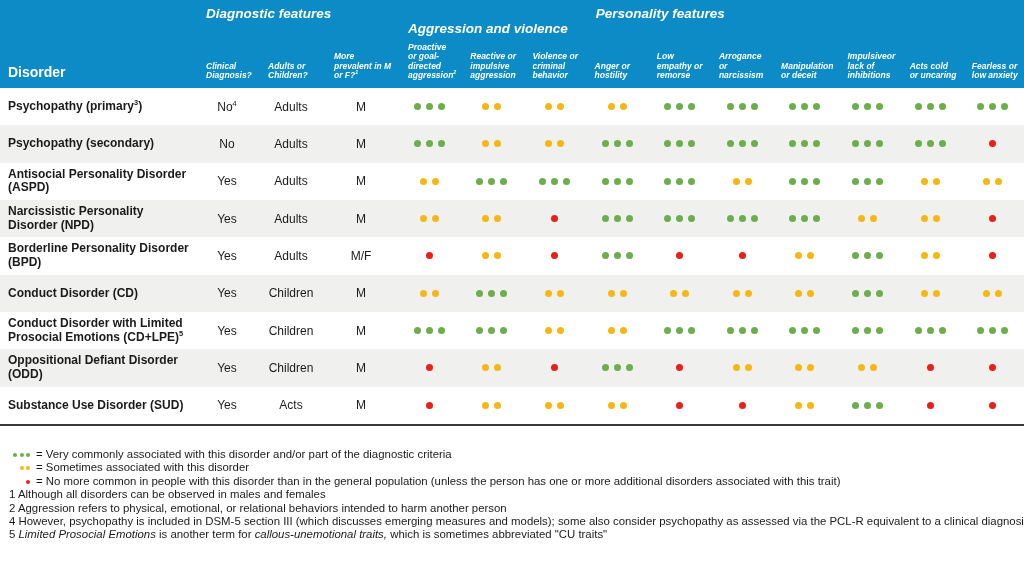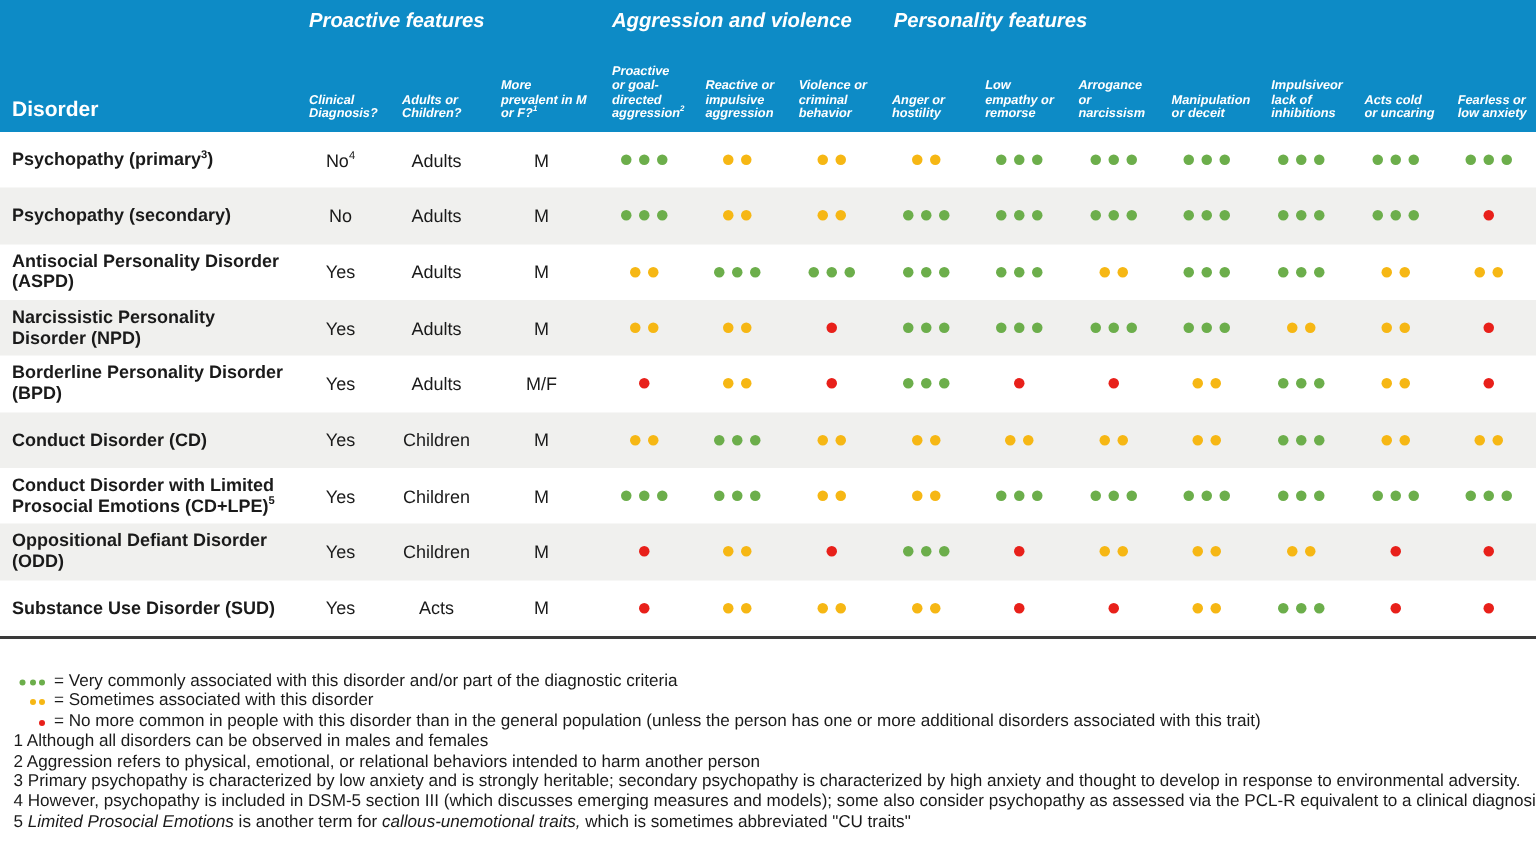--- a/index.html
+++ b/index.html
@@ -37,23 +37,23 @@
   .foot-line{padding-left:9px;white-space:nowrap;}
   .foot-line .it{font-style:italic;}
 </style>
 </head>
 <body>
 
 <div class="stage">
 
   <header class="thead">
     <div class="group-labels grid14">
-      <div class="group g1">Proactive features</div>
+      <div class="group g1">Diagnostic features</div>
+      <div class="group g3">Personality features</div>
       <div class="group g2">Aggression and violence</div>
-      <div class="group g3">Personality features</div>
     </div>
     <div class="hrow grid14" id="header-row">
       <div class="hcell disorder-h">Disorder</div>
 
     <div class="hcell">Clinical Diagnosis?</div>
         <div class="hcell">Adults or Children?</div>
         <div class="hcell">More prevalent in M or F?<sup>1</sup></div>
         <div class="hcell">Proactive or goal-directed aggression<sup>2</sup></div>
         <div class="hcell">Reactive or impulsive aggression</div>
         <div class="hcell">Violence or criminal behavior</div>
@@ -707,19 +707,18 @@
         <div class="legend-line">
           <span class="legend-dots">
             <span class="ldot" style="background: rgb(232, 32, 26);"></span>
           </span>
           <span>= No more common in people with this disorder than in the general population (unless the person has one or more additional disorders associated with this trait)</span>
         </div>
       </div>
     <div id="footnotes">
         <div class="foot-line">1 <span>Although all disorders can be observed in males and females</span></div>
         <div class="foot-line">2 <span>Aggression refers to physical, emotional, or relational behaviors intended to harm another person</span></div>
-        <div class="foot-line">3 <span>Primary psychopathy is characterized by low anxiety and is strongly heritable; secondary psychopathy is characterized by high anxiety and thought to develop in response to environmental adversity.</span></div>
         <div class="foot-line">4 <span>However, psychopathy is included in DSM-5 section III (which discusses emerging measures and models); some also consider psychopathy as assessed via the PCL-R equivalent to a clinical diagnosis</span></div>
         <div class="foot-line">5 <span class="it">Limited Prosocial Emotions</span><span> is another term for </span><span class="it">callous-unemotional traits,</span><span> which is sometimes abbreviated "CU traits"</span></div>
       </div>
   </div>
 
 </div>
 
 </body></html>

